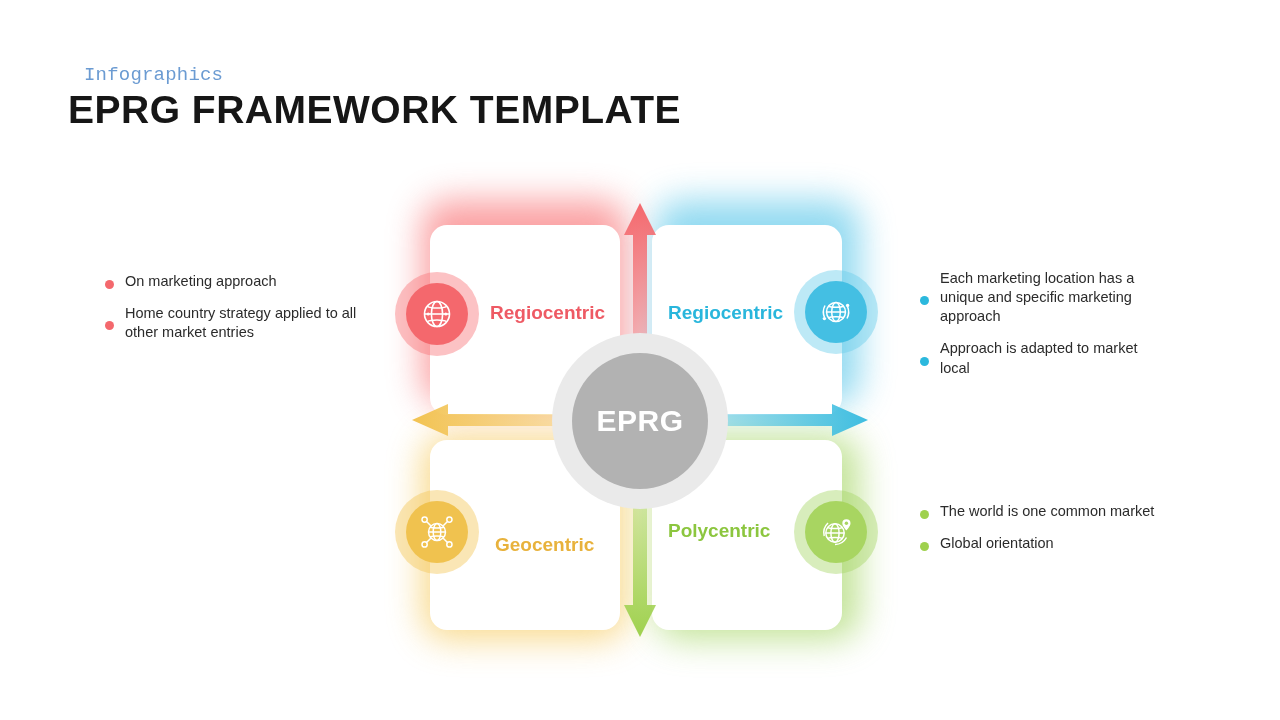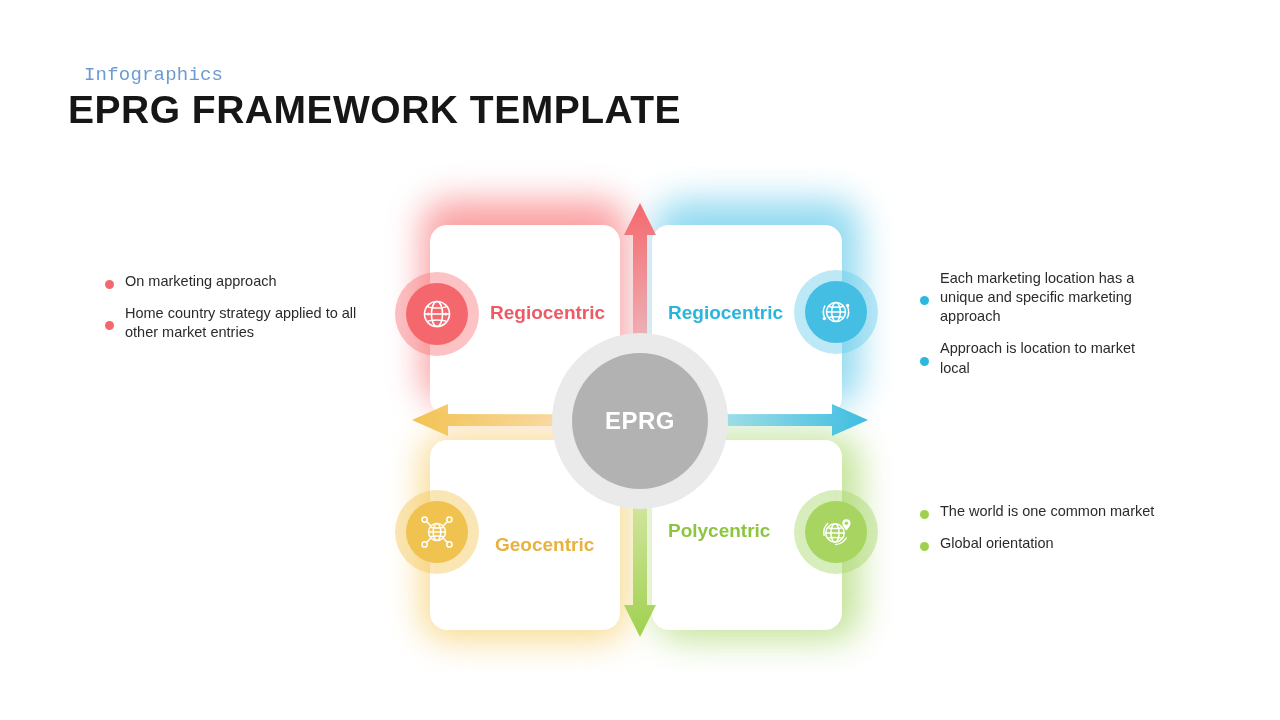--- a/index.html
+++ b/index.html
@@ -64,21 +64,21 @@
     width: 176px; height: 176px; border-radius: 50%;
     background: #eaeaea;
     display: flex; align-items: center; justify-content: center;
   }
   .hub-outer { top: 148px; }
   .hub-inner {
     width: 136px; height: 136px; border-radius: 50%;
     background: #b2b2b2;
     display: flex; align-items: center; justify-content: center;
   }
-  .hub-text { color: #ffffff; font-size: 24px; font-weight: bold; letter-spacing: .5px; }
+  .hub-text { color: #ffffff; font-size: 30px; font-weight: bold; letter-spacing: .5px; }
 
   
   .badge {
     position: absolute; width: 84px; height: 84px; border-radius: 50%;
     display: flex; align-items: center; justify-content: center;
   }
   .badge .core {
     width: 62px; height: 62px; border-radius: 50%;
     display: flex; align-items: center; justify-content: center;
   }
@@ -133,21 +133,21 @@
   </div>
 
 
   <div class="block right-top">
     <div class="bullet-row">
       <span class="dot blue"></span>
       <span class="btext">Each marketing  location has a unique  and specific marketing approach</span>
     </div>
     <div class="bullet-row">
       <span class="dot blue"></span>
-      <span class="btext">Approach  is location to market local</span>
+      <span class="btext">Approach  is adapted to market local</span>
     </div>
   </div>
 
   <div class="block right-bottom">
     <div class="bullet-row">
       <span class="dot green"></span>
       <span class="btext">The world  is one common  market</span>
     </div>
     <div class="bullet-row">
       <span class="dot green"></span>

